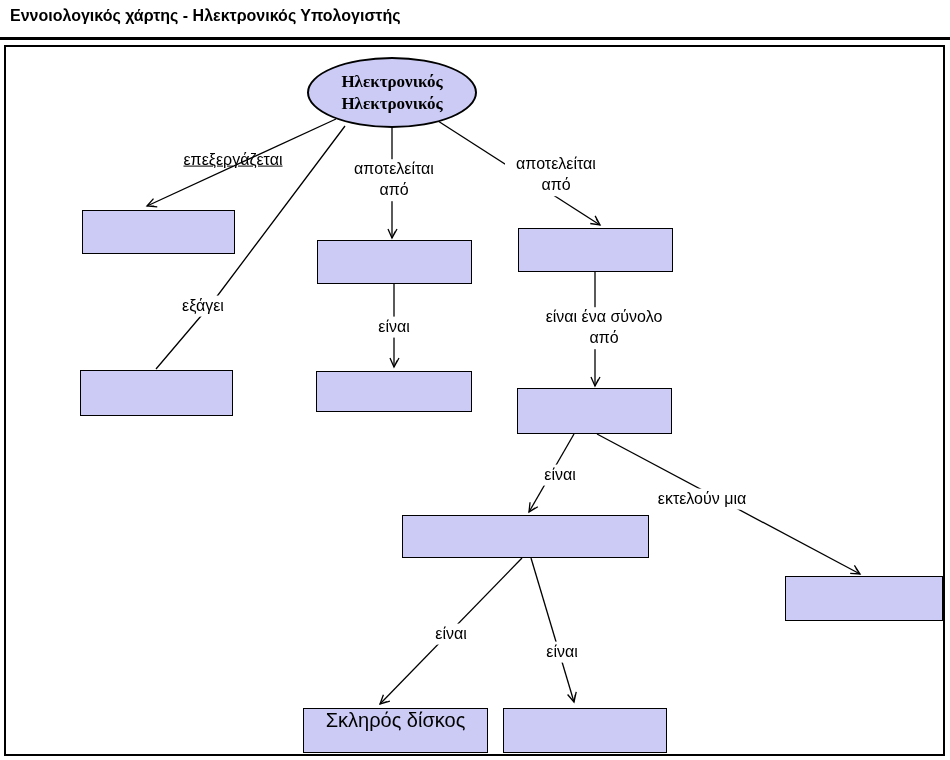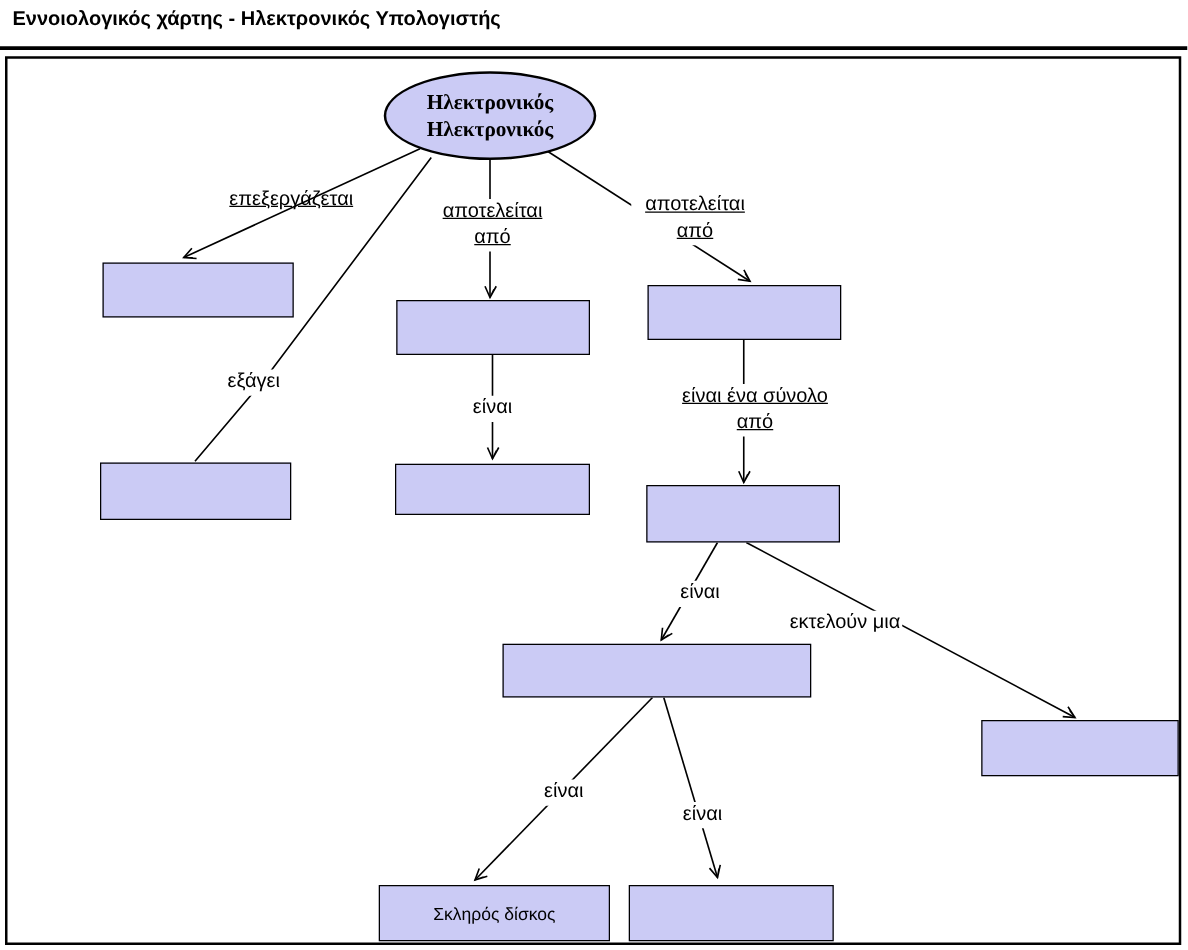--- a/index.html
+++ b/index.html
@@ -24,37 +24,37 @@
   .frame{
     position:absolute;left:4px;top:45px;width:941px;height:711px;
     border:2px solid #000;box-sizing:border-box;background:transparent;
   }
   svg.edges{position:absolute;left:0;top:0;width:950px;height:760px;}
   svg.edges path,svg.edges polyline{stroke:var(--edge-color);fill:none;stroke-width:1.3px;}
   .arrow-glyph{stroke:var(--edge-color);fill:none;stroke-width:1.2px;}
   .node-box{
     position:absolute;box-sizing:border-box;
     background:var(--node-fill);border:1px solid var(--node-border);
-    display:flex;align-items:center;justify-content:center;
-    font-size:14px;
+    display:flex;align-items:flex-start;justify-content:center;
+    font-size:20px;
   }
   .node-ellipse{
     position:absolute;left:307px;top:57px;width:170px;height:71px;
     box-sizing:border-box;border-radius:50%;
     background:var(--node-fill);border:2px solid var(--node-border);
     display:flex;flex-direction:column;align-items:center;justify-content:center;
     font-family:"Liberation Serif",serif;font-weight:bold;font-size:17px;line-height:1.25;
     text-align:left;
   }
   .edge-label{
     position:absolute;transform:translate(-50%,-50%);
     background:#fff;padding:0 2px;
     font-size:16px;line-height:1.3;text-align:center;white-space:nowrap;
   }
-  .edge-label.wrap{white-space:normal;text-decoration:underline;}
+  .edge-label.wrap{white-space:normal;}
   .edge-label.no-bg{background:transparent;}
 </style>
 </head>
 <body>
 
 <div>
 
   <div class="page-title">Εννοιολογικός χάρτης - Ηλεκτρονικός Υπολογιστής</div>
   <div class="title-rule"></div>
   <div class="frame"></div>
@@ -95,17 +95,17 @@
   </div>
   <div class="node-box" style="left:503px;top:708px;width:164px;height:45px;"></div>
 
   <div class="edge-label no-bg" style="left:233px;top:160px;text-decoration:underline;">επεξεργάζεται</div>
   <div class="edge-label wrap" style="left:394px;top:180px;width:98px;">αποτελείται από</div>
   <div class="edge-label wrap" style="left:556px;top:175px;width:98px;">αποτελείται από</div>
   <div class="edge-label" style="left:203px;top:306px;text-align:center;">εξάγει</div>
   <div class="edge-label" style="left:394px;top:327px;">είναι</div>
   <div class="edge-label wrap" style="left:604px;top:328px;width:132px;">είναι ένα σύνολο από</div>
   <div class="edge-label" style="left:560px;top:475px;">είναι</div>
-  <div class="edge-label" style="left:676px;top:499px;">εκτελούν μια</div>
+  <div class="edge-label" style="left:702px;top:499px;">εκτελούν μια</div>
   <div class="edge-label" style="left:451px;top:634px;">είναι</div>
   <div class="edge-label" style="left:562px;top:652px;">είναι</div>
 
 </div>
 
 </body></html>

